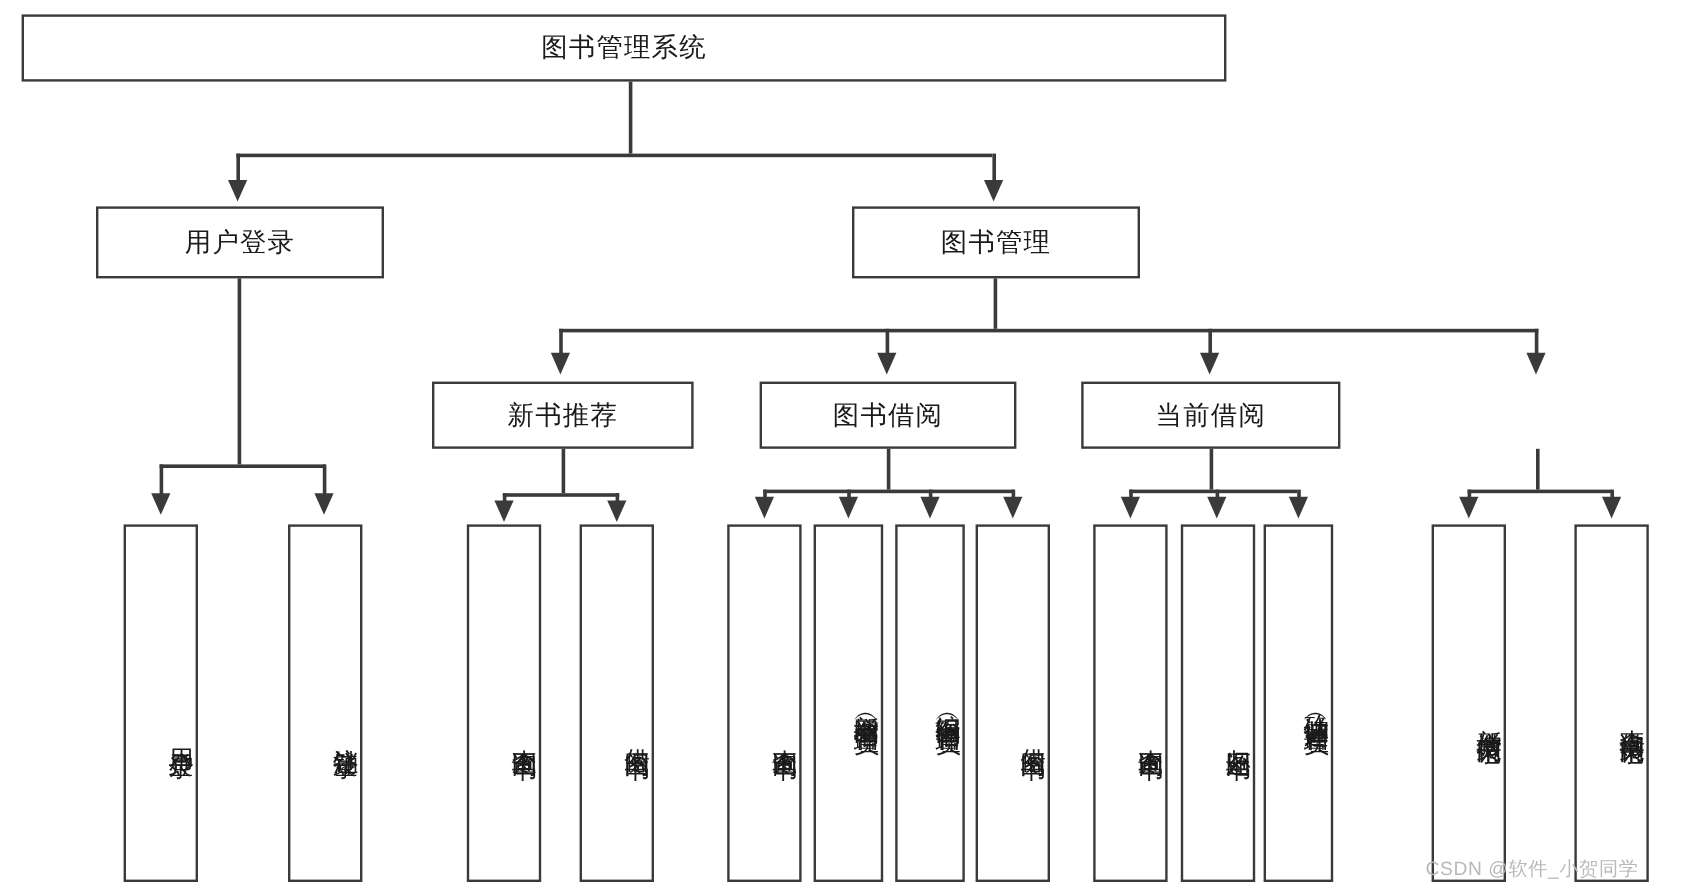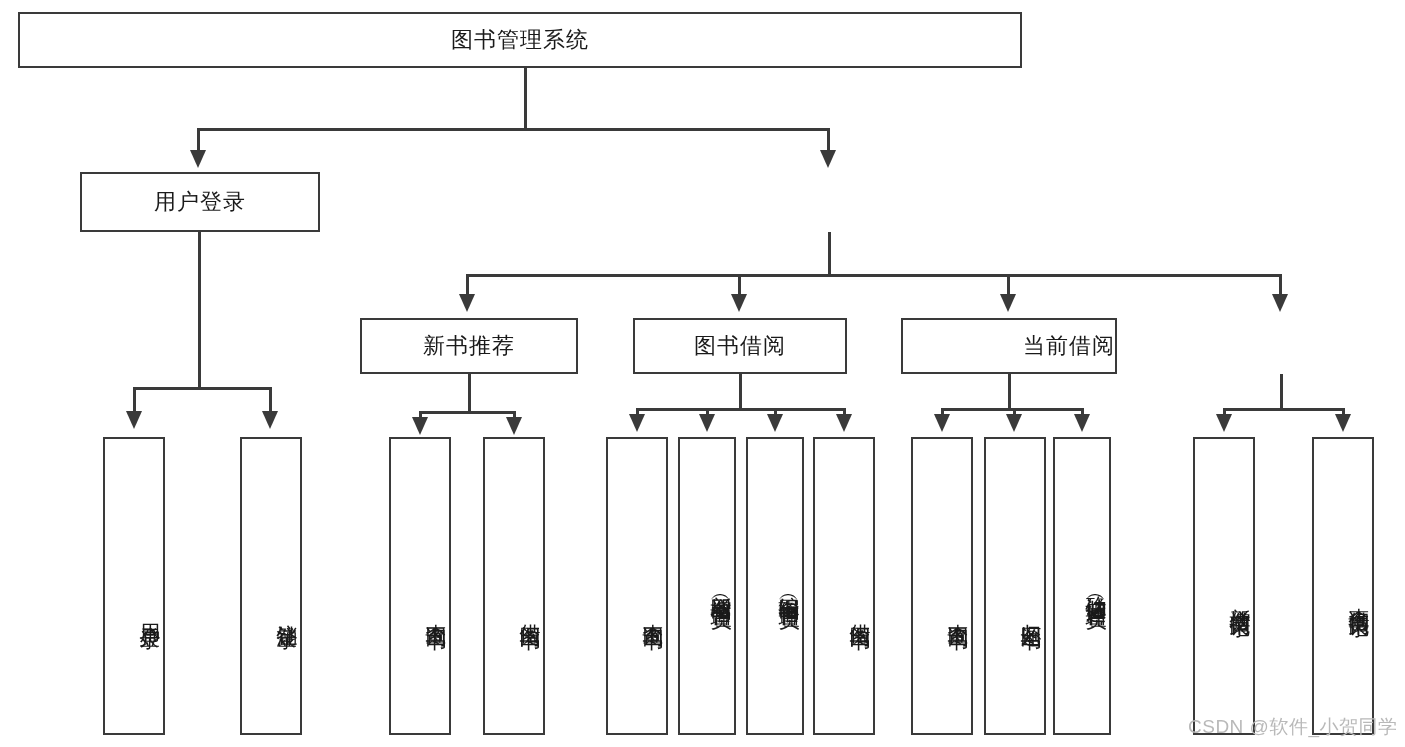--- a/index.html
+++ b/index.html
@@ -60,21 +60,21 @@
     position: absolute;
     width: 0;
     height: 0;
     border-left: 8px solid transparent;
     border-right: 8px solid transparent;
     border-top: 18px solid #3a3a3a;
   }
   
   #watermark {
     position: absolute;
-    font-size: 19px;
+    font-size: 16px;
     color: #b9b9b9;
     white-space: nowrap;
     letter-spacing: 0.5px;
     font-family: "Liberation Sans", "DejaVu Sans", sans-serif;
   }
 </style>
 </head>
 <body>
 
 <div id="canvas">
@@ -87,20 +87,23 @@
 
   <div class="edge-h" style="left:197px; top:128px; width:630px;"></div>
 
   <div class="edge-v" style="left:197px; top:128px; height:26px;"></div>
   <div class="arrow" style="left:190px; top:150px;"></div>
   <div class="edge-v" style="left:827px; top:128px; height:26px;"></div>
   <div class="arrow" style="left:820px; top:150px;"></div>
 
   <div class="node horiz" id="node-user-login" style="left: 80px; top: 172px; width: 240px; height: 60px;">
     <span class="node-label">用户登录</span>
+  </div>
+  <div class="node horiz" id="node-book-manage" style="left: 710px; top: 172px; width: 240px; height: 60px;">
+    <span class="node-label">图书管理</span>
   </div>
 
   <div class="edge-v" style="left:198px; top:232px; height:155px;"></div>
   <div class="edge-h" style="left:133px; top:387px; width:138px;"></div>
   <div class="edge-v" style="left:133px; top:387px; height:28px;"></div>
   <div class="arrow" style="left:126px; top:411px;"></div>
   <div class="edge-v" style="left:269px; top:387px; height:28px;"></div>
   <div class="arrow" style="left:262px; top:411px;"></div>
 
   <div class="edge-v" style="left:828px; top:232px; height:42px;"></div>
@@ -113,21 +116,21 @@
   <div class="arrow" style="left:1000px; top:294px;"></div>
   <div class="edge-v" style="left:1279px; top:274px; height:24px;"></div>
   <div class="arrow" style="left:1272px; top:294px;"></div>
 
   <div class="node horiz" id="node-new-book-rec" style="left: 360px; top: 318px; width: 218px; height: 56px; text-align: center;">
     <span class="node-label">新书推荐</span>
   </div>
   <div class="node horiz" id="node-book-borrow" style="left: 633px; top: 318px; width: 214px; height: 56px; align-items: center;">
     <span class="node-label">图书借阅</span>
   </div>
-  <div class="node horiz" id="node-current-borrow" style="left: 901px; top: 318px; width: 216px; height: 56px; justify-content: flex-end;">
+  <div class="node horiz" id="node-current-borrow" style="left: 901px; top: 318px; width: 216px; height: 56px;">
     <span class="node-label">当前借阅</span>
   </div>
 
   <div class="edge-v" style="left:468px; top:374px; height:37px;"></div>
   <div class="edge-h" style="left:419px; top:411px; width:97px;"></div>
   <div class="edge-v" style="left:419px; top:411px; height:12px;"></div>
   <div class="arrow" style="left:412px; top:417px;"></div>
   <div class="edge-v" style="left:513px; top:411px; height:12px;"></div>
   <div class="arrow" style="left:506px; top:417px;"></div>
 

